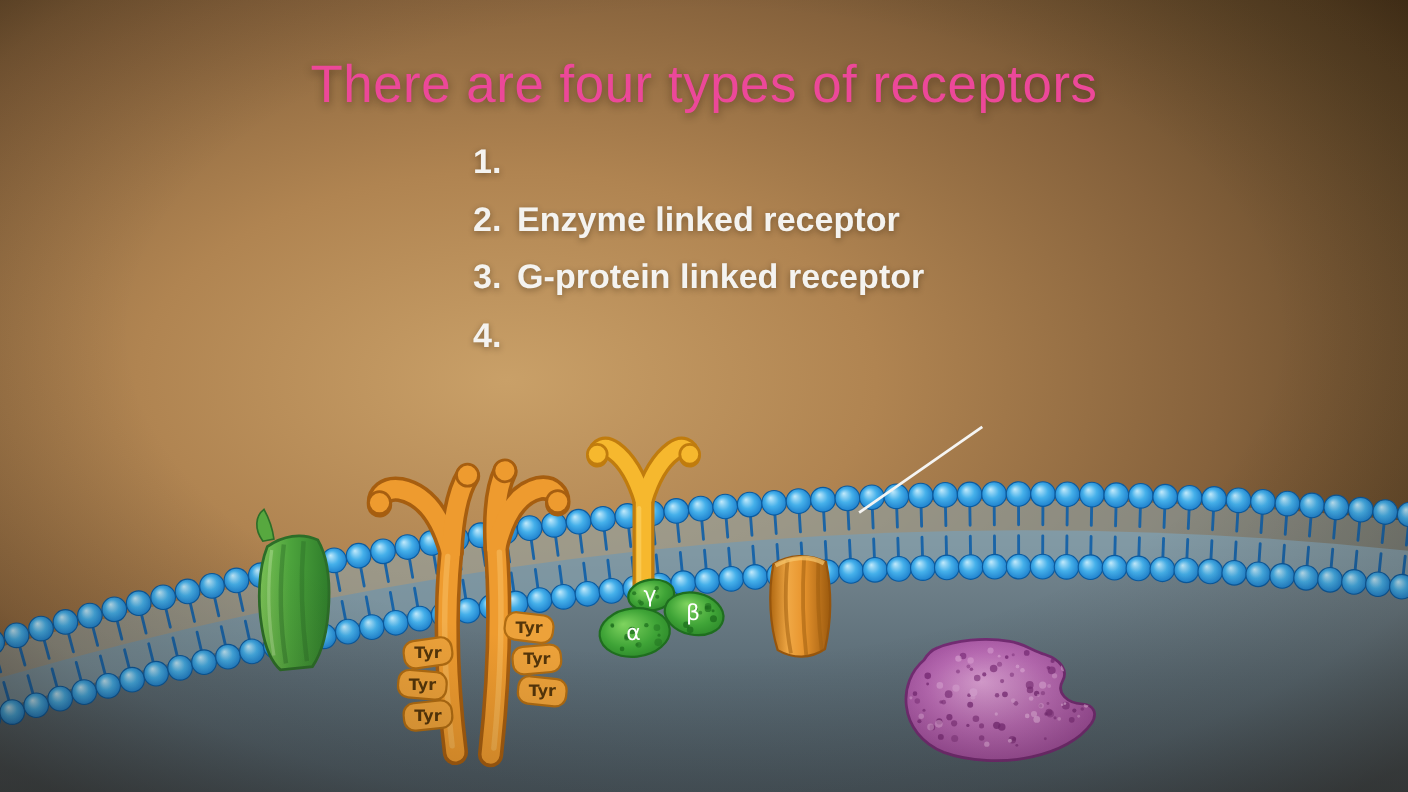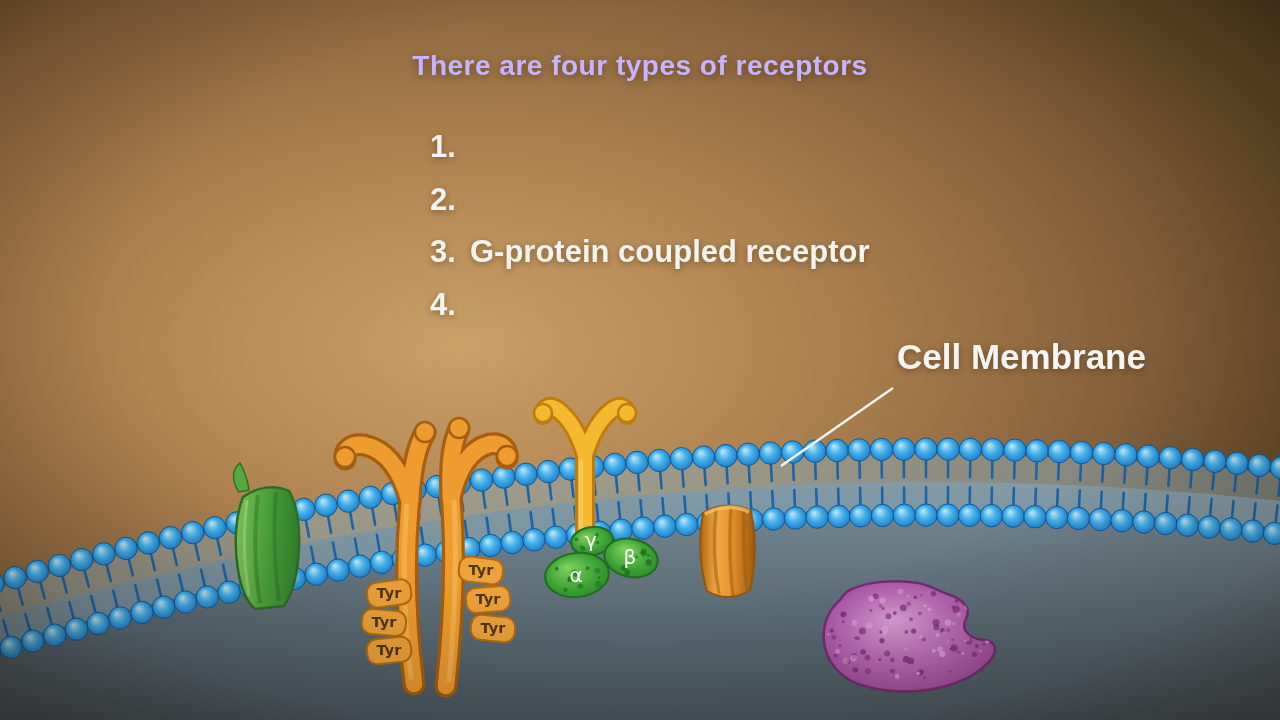--- a/index.html
+++ b/index.html
@@ -1,20 +1,20 @@
 <!DOCTYPE html>
 <html><head>
 <meta charset="utf-8">
 <style>
   html,body{margin:0;padding:0;background:#1a140c;}
   .stage{position:relative;width:1280px;height:720px;overflow:hidden;
          font-family:"Liberation Sans",sans-serif;}
   .stage svg{position:absolute;left:0;top:0;}
   .title{position:absolute;top:50px;left:0;width:100%;margin:0;text-align:center;
-         font-size:28px;font-weight:bold;color:#c4b5fd;letter-spacing:.5px;
+         font-size:48px;font-weight:normal;color:#ec4899;letter-spacing:.5px;
          text-shadow:0 2px 8px rgba(40,25,8,.45);}
   .receptor-list{position:absolute;left:430px;top:121px;margin:0;padding:0;list-style:none;}
   .receptor-list li{display:flex;line-height:52.5px;font-size:31px;font-weight:bold;
          color:#f4f3f0;text-shadow:0 2px 6px rgba(40,25,8,.4);}
   .receptor-list .num{width:40px;flex:0 0 auto;}
   .membrane-label{position:absolute;left:897px;top:337px;font-size:35px;font-weight:bold;
          color:#f6f5f2;text-shadow:0 2px 6px rgba(40,25,8,.4);}
   text{font-family:"DejaVu Sans",sans-serif;}
   .tyr{font-size:14.5px;font-weight:bold;fill:#53350a;text-anchor:middle;}
   .greek{font-size:20px;fill:#ffffff;text-anchor:middle;}
@@ -561,25 +561,25 @@
 </svg>
 
 <h1 class="title">There are four types of receptors</h1>
 
 <ol class="receptor-list">
   <li>
     <span class="num">1.</span>
   </li>
   <li>
     <span class="num">2.</span>
+    <span class="lbl">Enzyme linked receptor</span>
   </li>
   <li>
     <span class="num">3.</span>
-    <span class="lbl">G-protein coupled receptor</span>
+    <span class="lbl">G-protein linked receptor</span>
   </li>
   <li>
     <span class="num">4.</span>
   </li>
 </ol>
 
-<div class="membrane-label">Cell Membrane</div>
 
 </div>
 
 </body></html>

